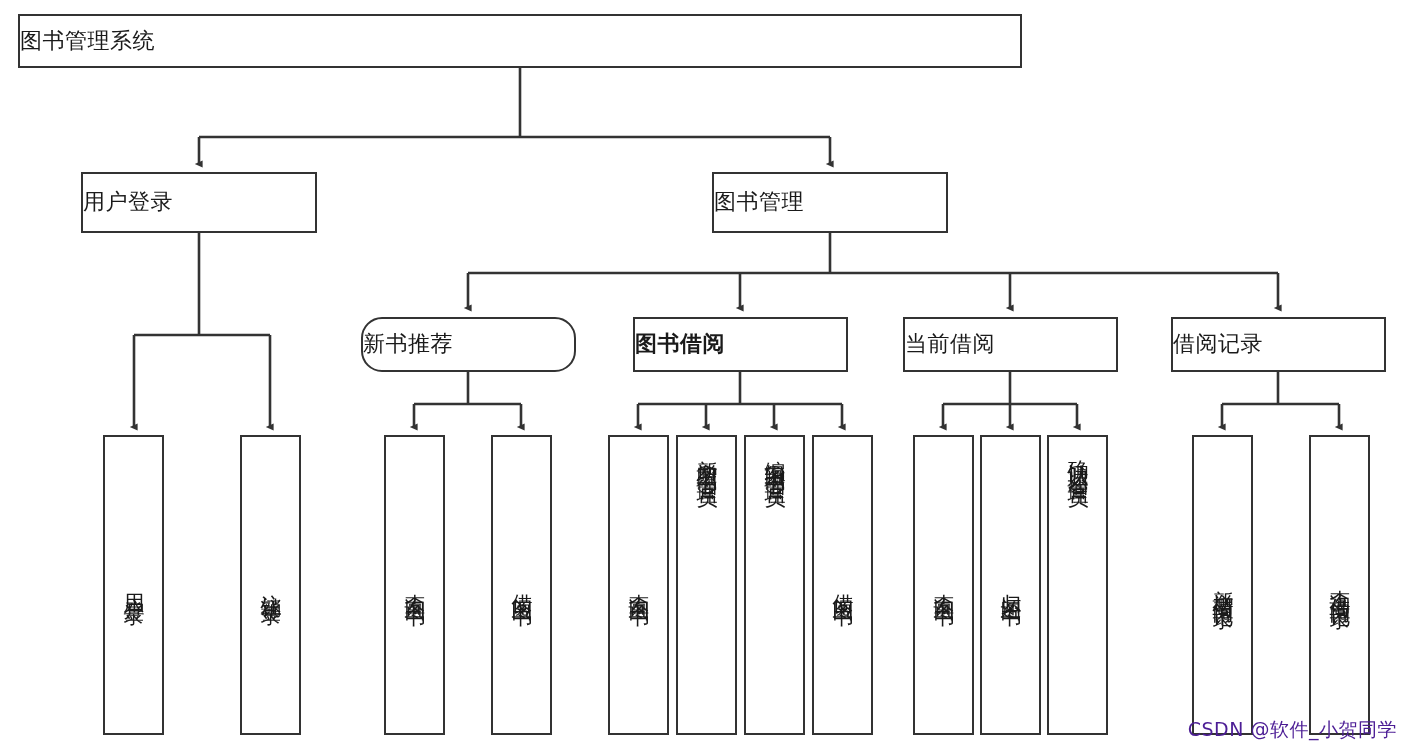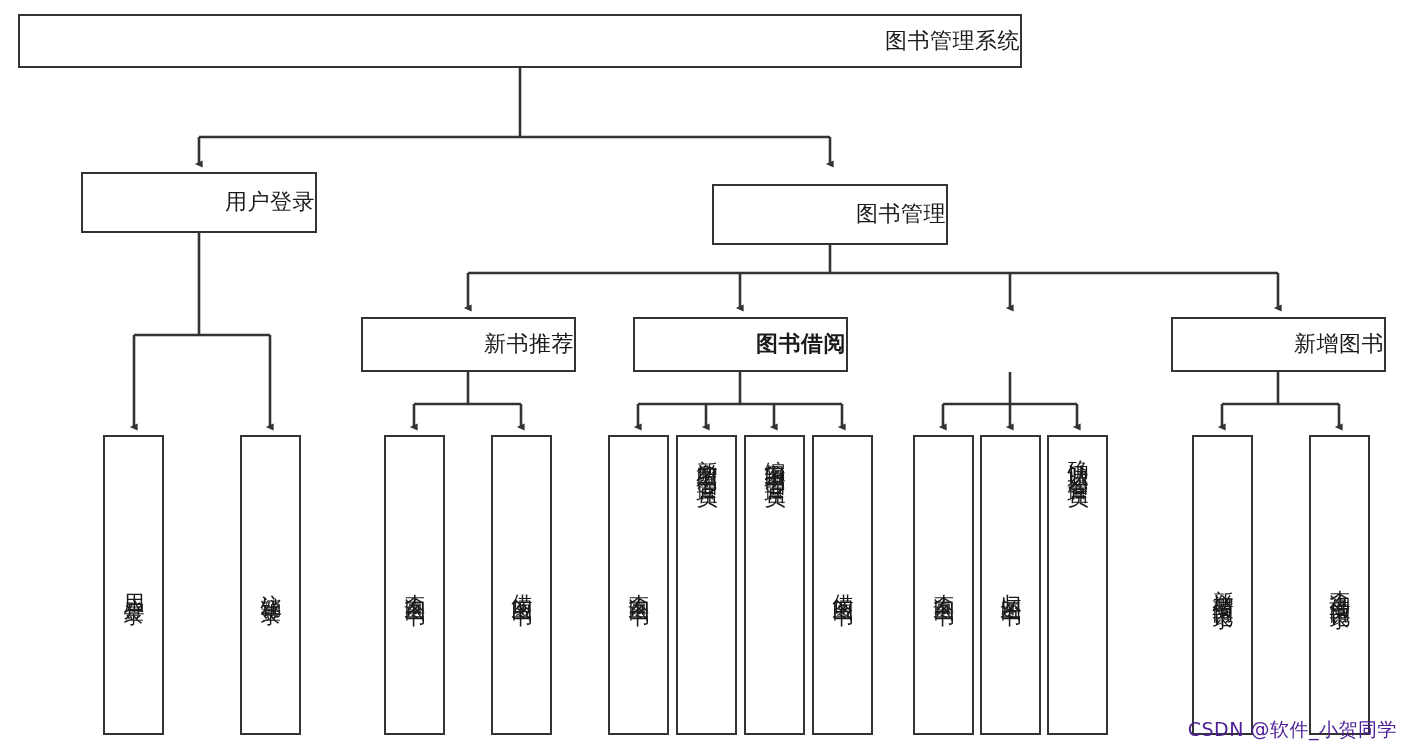--- a/index.html
+++ b/index.html
@@ -27,21 +27,21 @@
     height: 747px;
     display: block;
   }
   .node-box {
     position: absolute;
     box-sizing: border-box;
     border: 2px solid #333333;
     background: #ffffff;
     display: flex;
     align-items: center;
-    justify-content: flex-end;
+    justify-content: flex-start;
     overflow: hidden;
   }
   .node-label-h {
     font-size: 22px;
     color: #1a1a1a;
     line-height: 1.1;
     white-space: nowrap;
     letter-spacing: 0.5px;
   }
   .node-label-v {
@@ -129,32 +129,35 @@
     </g>
   </svg>
 
   <div class="node-box" style="left:18px; top:14px; width:1004px; height:54px;">
     <span class="node-label-h">图书管理系统</span>
   </div>
 
   <div class="node-box" style="left:81px; top:172px; width:236px; height:61px;">
     <span class="node-label-h">用户登录</span>
   </div>
-  <div class="node-box" style="left:712px; top:172px; width:236px; height:61px;margin-top:12px;">
+  <div class="node-box" style="left:712px; top:172px; width:236px; height:61px;">
     <span class="node-label-h">图书管理</span>
   </div>
 
-  <div class="node-box" style="left:361px; top:317px; width:215px; height:55px;">
+  <div class="node-box" style="left:361px; top:317px; width:215px; height:55px;border-radius:21px;">
     <span class="node-label-h">新书推荐</span>
   </div>
   <div class="node-box" style="left:633px; top:317px; width:215px; height:55px;font-weight:bold;">
     <span class="node-label-h">图书借阅</span>
   </div>
+  <div class="node-box" style="left:903px; top:317px; width:215px; height:55px;">
+    <span class="node-label-h">当前借阅</span>
+  </div>
   <div class="node-box" style="left:1171px; top:317px; width:215px; height:55px;">
-    <span class="node-label-h">新增图书</span>
+    <span class="node-label-h">借阅记录</span>
   </div>
 
   <div class="node-box leaf-box centered" style="left:103px; top:435px; width:61px; height:300px;">
     <span class="node-label-v">用户登录</span>
   </div>
   <div class="node-box leaf-box centered" style="left:240px; top:435px; width:61px; height:300px;">
     <span class="node-label-v">注销登录</span>
   </div>
 
   <div class="node-box leaf-box centered" style="left:384px; top:435px; width:61px; height:300px;">

